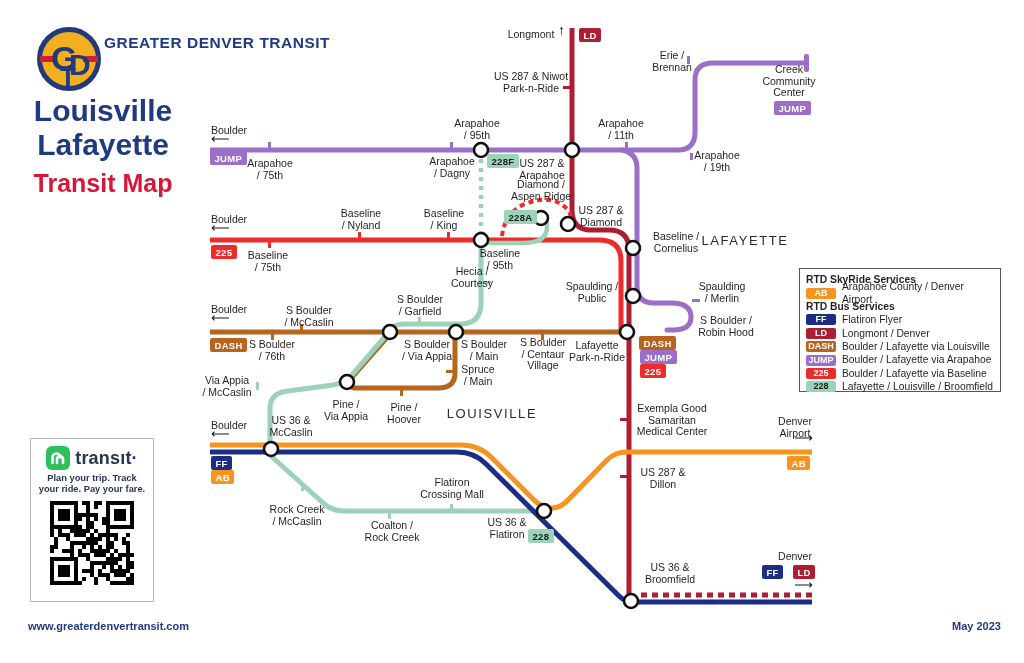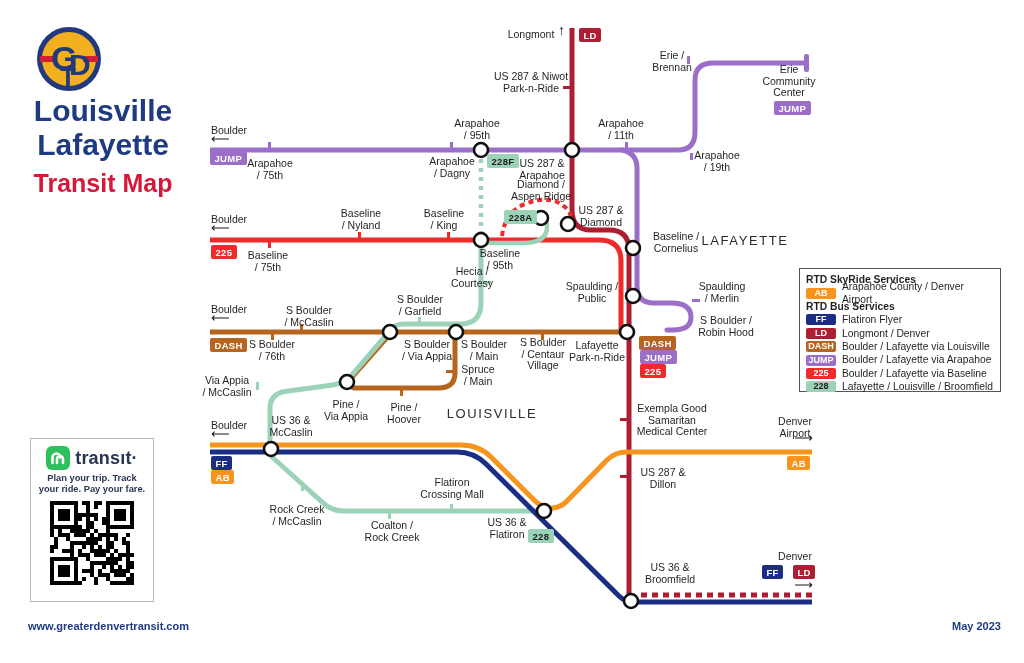--- a/index.html
+++ b/index.html
@@ -127,20 +127,25 @@
   </svg>
 
   <svg style="position:absolute;left:36px;top:26px" width="66" height="66" viewBox="0 0 66 66">
     <circle cx="33" cy="33" r="29.5" fill="#F2B01F" stroke="#23397E" stroke-width="5"></circle>
     <rect x="4" y="30" width="15" height="6" fill="#CE2030"></rect>
     <rect x="47" y="30" width="15" height="6" fill="#CE2030"></rect>
     <text x="15" y="44" font-family="Liberation Sans, sans-serif" font-size="34" font-weight="bold" fill="#23397E">G</text>
     <text x="33" y="49" font-family="Liberation Sans, sans-serif" font-size="30" font-weight="bold" fill="#23397E">D</text>
     <text x="24" y="60" font-family="Liberation Sans, sans-serif" font-size="26" font-weight="bold" fill="#23397E">T</text>
   </svg>
+  <div class="org">
+    <span>GREATER</span>
+    <span>DENVER</span>
+    <span>TRANSIT</span>
+  </div>
   <div class="titleblock">
     <div class="t1">Louisville</div>
     <div class="t1">Lafayette</div>
     <div class="t3">Transit Map</div>
   </div>
 
   <div class="lbl" style="left:229px;top:125px">Boulder</div>
   <div class="arrow" style="left:211px;top:134px">⟵</div>
   <div class="bdg" style="left:210px;top:151px;background:#9B6EC8">JUMP</div>
 
@@ -207,21 +212,21 @@
     </div>
   <div class="lbl" style="left:672px;top:50px">
       <span>Erie /</span>
       <span>Brennan</span>
     </div>
   <div class="lbl" style="left:717px;top:150px">
       <span>Arapahoe</span>
       <span>/ 19th</span>
     </div>
   <div class="lbl" style="left:789px;top:64px">
-      <span>Erie</span>
+      <span>Creek</span>
       <span>Community</span>
       <span>Center</span>
     </div>
   <div class="lbl" style="left:268px;top:250px">
       <span>Baseline</span>
       <span>/ 75th</span>
     </div>
   <div class="lbl" style="left:361px;top:208px">
       <span>Baseline</span>
       <span>/ Nyland</span>

